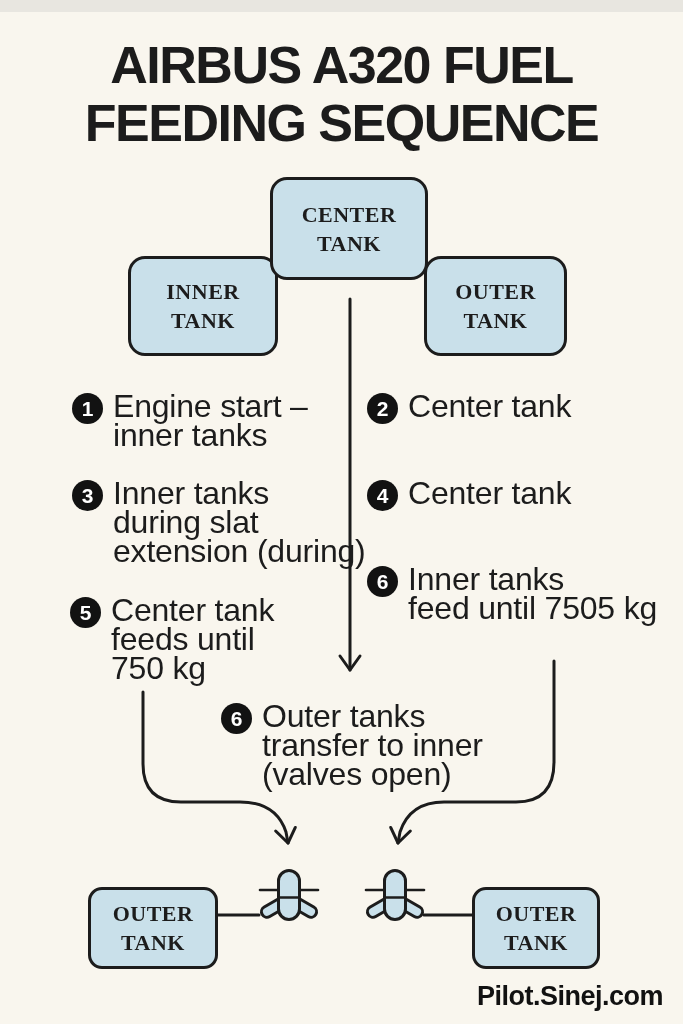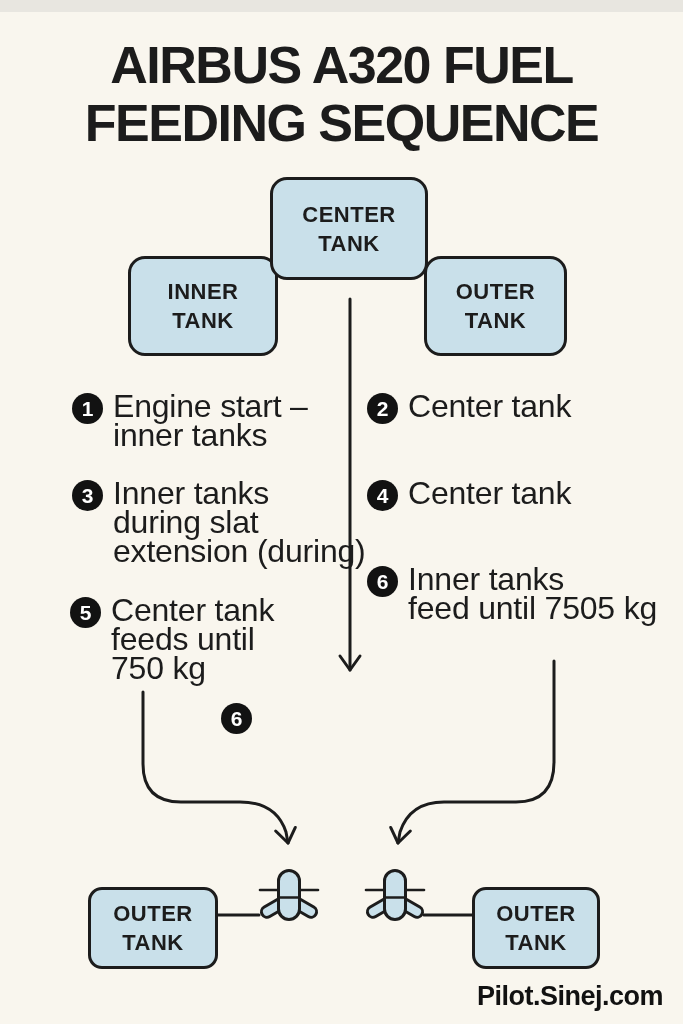--- a/index.html
+++ b/index.html
@@ -29,21 +29,21 @@
   }
   
   .tank{
     position:absolute;
     background:var(--tank-fill);
     border:3.5px solid var(--ink);
     border-radius:17px;
     display:flex;flex-direction:column;
     align-items:center;justify-content:center;
     font-weight:700;font-size:22px;line-height:29px;
-    letter-spacing:.5px;text-align:center;
+    letter-spacing:.5px;text-align:center;font-family:Liberation Serif, serif;
   }
   .tank-center{left:270px;top:165px;width:158px;height:103px;z-index:3;}
   .tank-inner {left:128px;top:244px;width:150px;height:100px;z-index:2;}
   .tank-outer {left:424px;top:244px;width:143px;height:100px;z-index:2;}
   .tank-bl{left:88px; top:875px;width:130px;height:82px;border-radius:14px;z-index:2;}
   .tank-br{left:472px;top:875px;width:128px;height:82px;border-radius:14px;z-index:2;}
   
   .flow{position:absolute;left:0;top:0;width:683px;height:1024px;z-index:1;}
   .flow path,.flow line{stroke:var(--ink);stroke-width:3;fill:none;stroke-linecap:round;}
   
@@ -159,20 +159,25 @@
   <div class="step s6r">
     <div class="badge">6</div>
     <div class="step-text">
       <div>Inner tanks</div>
       <div>feed until 7505 kg</div>
     </div>
   </div>
 
   <div class="step s6c">
     <div class="badge">6</div>
+    <div class="step-text">
+      <div>Outer tanks</div>
+      <div>transfer to inner</div>
+      <div>(valves open)</div>
+    </div>
   </div>
 
   <div class="tank tank-bl">
     <div>OUTER</div>
     <div>TANK</div>
   </div>
   <div class="tank tank-br">
     <div>OUTER</div>
     <div>TANK</div>
   </div>

